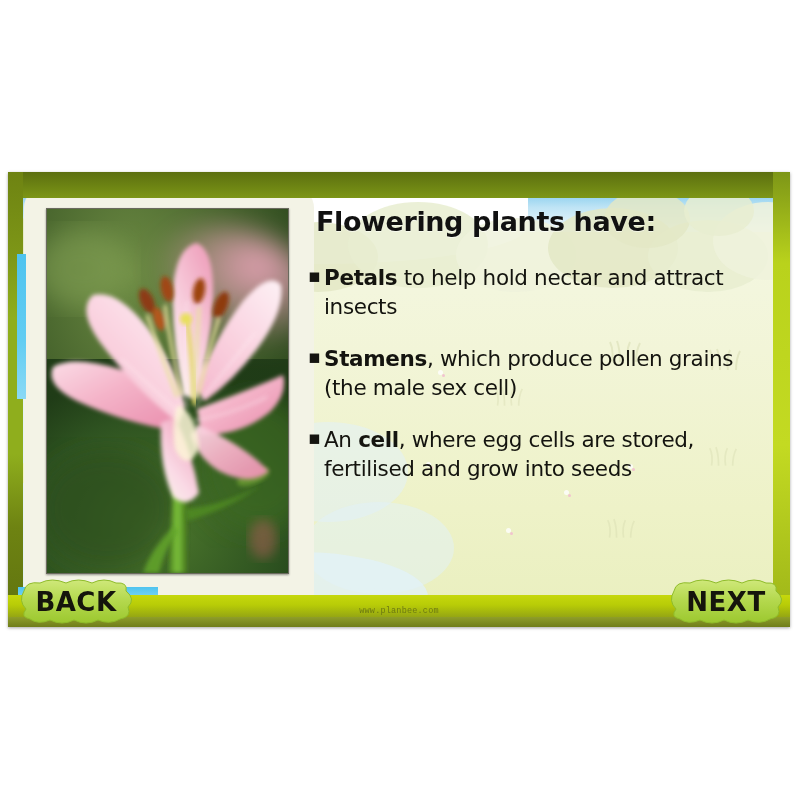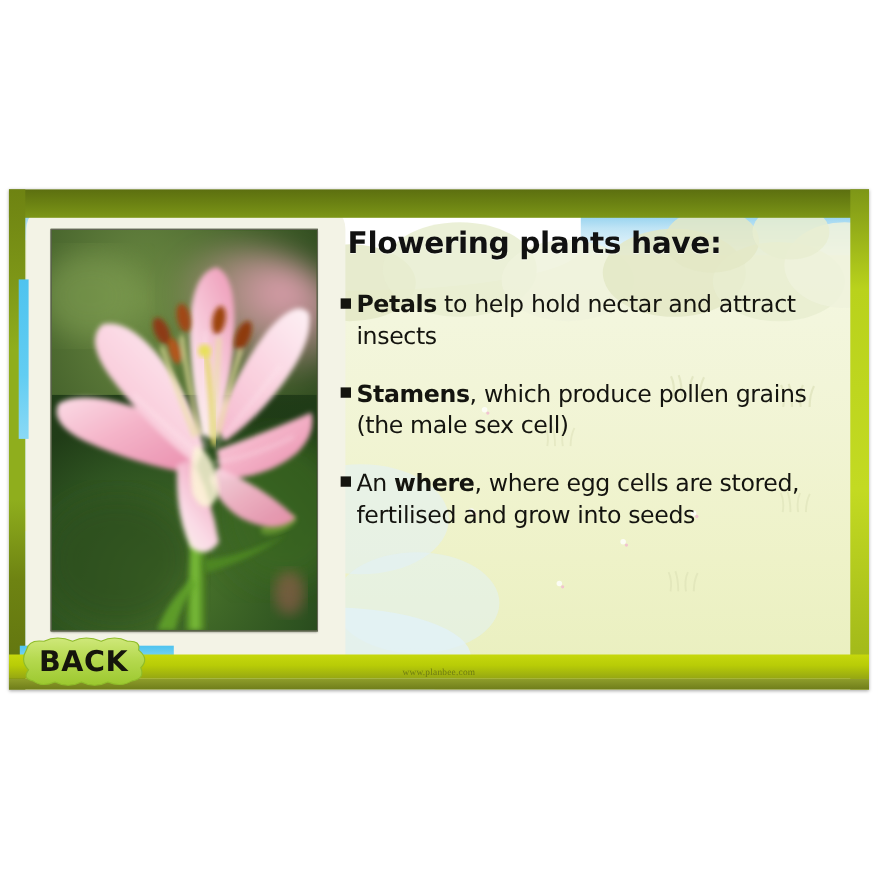--- a/index.html
+++ b/index.html
@@ -216,21 +216,21 @@
     left: 10px; bottom: 28px;
     width: 140px; height: 12px;
     background: linear-gradient(180deg,#4ec3ef 0%, #7fd5f3 100%);
     z-index: 7;
   }
   #footer-text {
     position: absolute;
     left: 0; bottom: 11px;
     width: 100%;
     text-align: center;
-    font-family: Liberation Serif, serif;
+    font-family: Liberation Mono, monospace;
     font-size: 8.5px;
     color: #6d7a12;
     letter-spacing: .2px;
     z-index: 9;
   }
 
   
   .navbtn {
     position: absolute;
     width: 120px; height: 46px;
@@ -437,21 +437,21 @@
         <span class="btext"><b>Petals</b><span> to help hold nectar and attract insects</span></span>
       </div>
 
       <div class="bullet">
         <span class="dot">▪</span>
         <span class="btext"><b>Stamens</b><span>, which produce pollen grains (the male sex cell)</span></span>
       </div>
 
       <div class="bullet">
         <span class="dot">▪</span>
-        <span class="btext"><span>An </span><b>where</b><span>, where egg cells are stored, fertilised and grow into seeds</span></span>
+        <span class="btext"><span>An </span><b>cell</b><span>, where egg cells are stored, fertilised and grow into seeds</span></span>
       </div>
     </div>
 
     <div class="frame-top"></div>
     <div class="frame-left"></div>
     <div class="frame-left-water"></div>
     <div class="frame-right"></div>
     <div id="footer-water"></div>
     <div id="footer-bar"></div>
     <div class="frame-bottom"></div>
@@ -464,15 +464,21 @@
             <stop offset="0%" stop-color="#cfe87a"></stop>
             <stop offset="45%" stop-color="#b5d94f"></stop>
             <stop offset="100%" stop-color="#9cc82f"></stop>
           </linearGradient>
         </defs>
         <path d="M8 12 Q2 22 10 30 Q4 38 14 40 Q22 46 34 41 Q46 47 58 41 Q70 47 82 41 Q94 46 104 40 Q116 38 112 28 Q120 20 110 12 Q112 3 100 4 Q88 -2 76 4 Q62 -2 50 4 Q36 -2 24 4 Q10 2 8 12 Z" fill="url(#leafA)" stroke="#8fbc2a" stroke-width="1"></path>
       </svg>
       <span class="lbl">BACK</span>
     </div>
 
+    <div class="navbtn" id="btn-next">
+      <svg width="120" height="46" viewBox="0 0 120 46">
+        <path d="M8 12 Q2 22 10 30 Q4 38 14 40 Q22 46 34 41 Q46 47 58 41 Q70 47 82 41 Q94 46 104 40 Q116 38 112 28 Q120 20 110 12 Q112 3 100 4 Q88 -2 76 4 Q62 -2 50 4 Q36 -2 24 4 Q10 2 8 12 Z" fill="url(#leafA)" stroke="#8fbc2a" stroke-width="1"></path>
+      </svg>
+      <span class="lbl">NEXT</span>
+    </div>
 
   </div>
 </div>
 
 </body></html>

